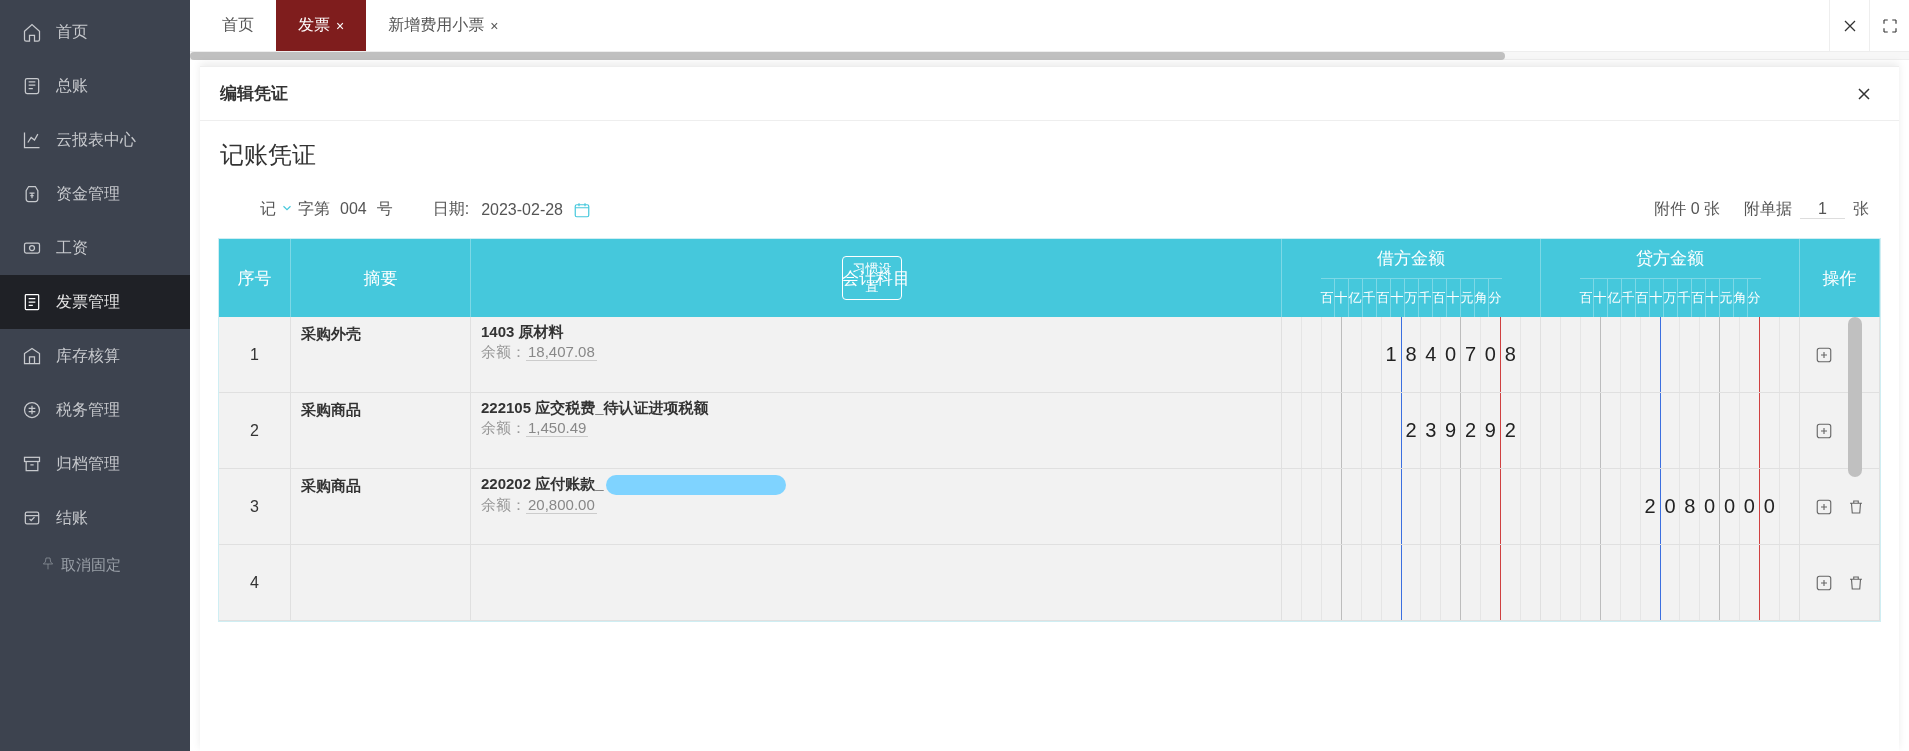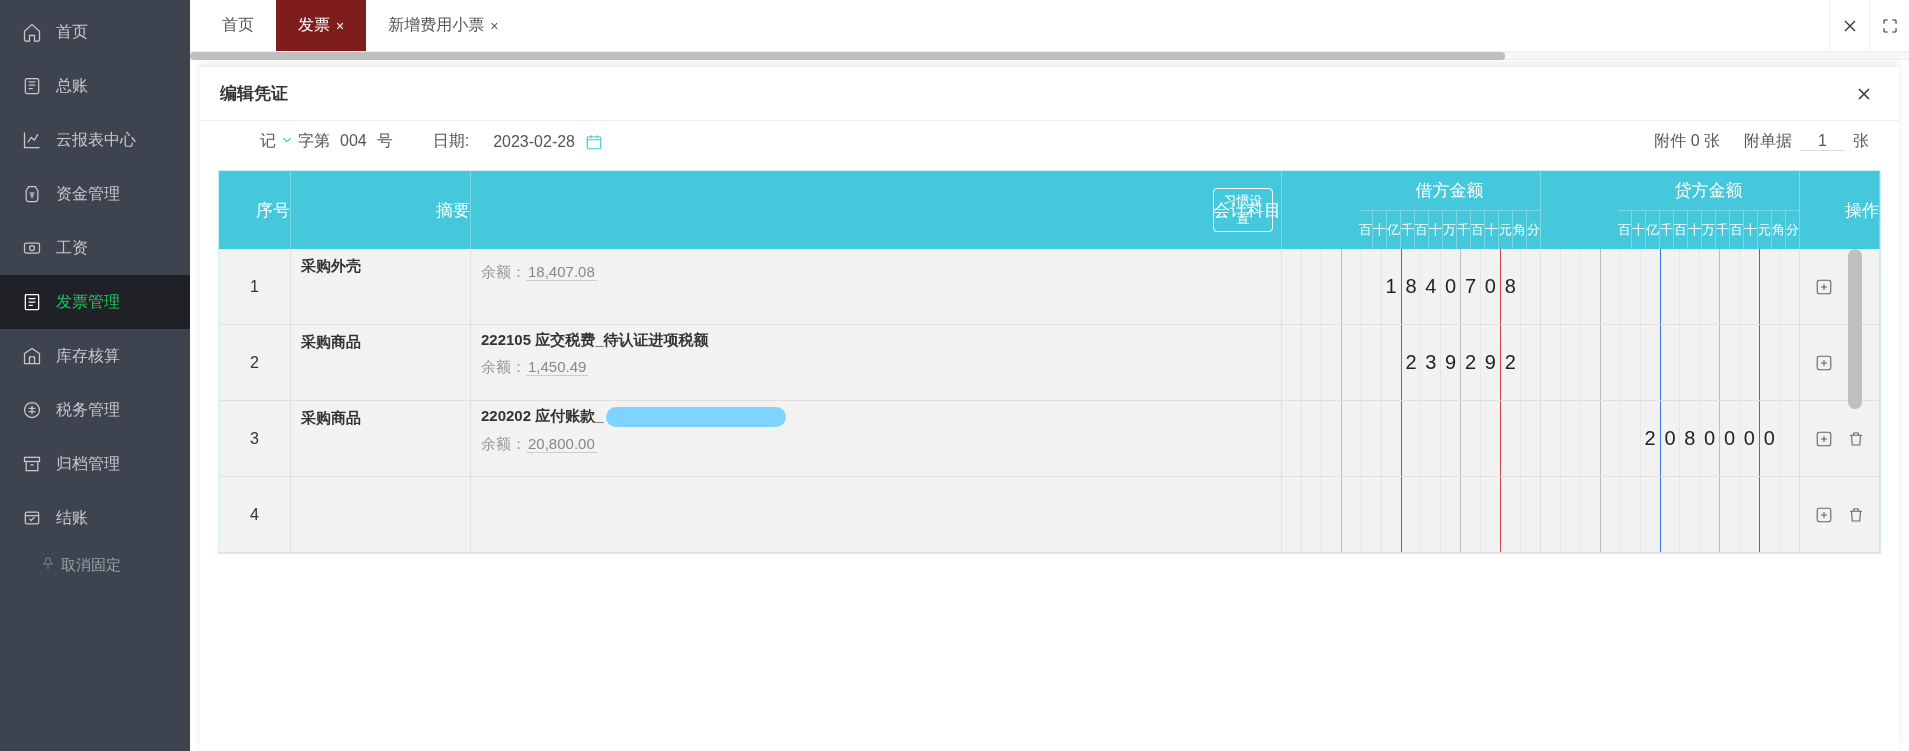--- a/index.html
+++ b/index.html
@@ -1,20 +1,20 @@
 <!DOCTYPE html>
 <html><head>
 <meta charset="utf-8">
 <style>
 *{box-sizing:border-box;margin:0;padding:0;font-family:"Microsoft YaHei","PingFang SC",Arial,sans-serif}
 body{width:1909px;height:751px;overflow:hidden;background:#fff;font-size:14px;color:#333}
 .app{display:flex;height:100%}
 .sidebar{width:190px;background:#3d434f;color:#c7c9cd;flex-shrink:0;padding-top:5px}
 .side-item{display:flex;align-items:center;height:54px;padding-left:18px;cursor:pointer}
-.side-item.active{background:#1f2126;color:#22c55e}
+.side-item.active{background:#1f2126;color:#e5e5e5}
 .side-item .icon{width:28px;height:22px;display:flex;align-items:center;justify-content:center;margin-right:10px}
 .side-item .icon svg{stroke:#c7c9cd;fill:none;stroke-width:1.5}
 .side-item.active .icon svg{stroke:#fff}
 .side-label{font-size:16px}
 .unpin{display:flex;align-items:center;padding-left:40px;height:40px;color:#9aa0a8;font-size:15px}
 .unpin .icon{margin-right:5px}
 .main{flex:1;display:flex;flex-direction:column;position:relative;min-width:0}
 .tabbar{height:52px;display:flex;align-items:stretch;border-bottom:1px solid #eee;padding-left:10px}
 .tab{display:flex;align-items:center;padding:0 22px;font-size:16px;color:#555;cursor:pointer;border-right:0}
 .tab.active{background:#7f1d1d;color:#fff}
@@ -27,50 +27,50 @@
 .panel{position:absolute;top:66px;left:10px;right:10px;bottom:0;background:#fff;box-shadow:0 -3px 8px rgba(0,0,0,0.08);border-top:1px solid #eee}
 .panel-header{display:flex;align-items:center;height:54px;padding:4px 20px;font-size:17px;font-weight:bold;border-bottom:1px solid #eee}
 .panel-header .spacer{flex:1}
 .panel-close{cursor:pointer;font-size:20px;width:30px;height:30px;display:flex;align-items:center;justify-content:center}
 .panel-body{padding:0 0 0 0}
 .doc-title{font-size:24px;color:#333;padding:18px 0 18px 20px;font-weight:500}
 .doc-meta{display:flex;align-items:center;padding:10px 30px 18px 60px;font-size:16px;color:#555}
 .doc-meta .chev{margin:0 4px}
 .doc-meta .under{border-bottom:1px solid transparent;padding:0 10px}
 .doc-meta .gap{width:40px}
-.doc-meta .date-val{margin-left:24px}
+.doc-meta .date-val{margin-left:12px}
 .doc-meta .cal-icon{margin-left:10px;display:inline-flex}
 .doc-meta .right{margin-left:auto;display:flex;align-items:center}
 .doc-meta .attach-num{border-bottom:1px solid #ddd;padding:0 18px;margin:0 8px}
 .voucher-table{margin:0 18px;border:1px solid #cfeef3}
 .vt-header{display:flex;background:#45c8dc;color:#fff;align-items:stretch}
 .col-seq{width:72px;flex-shrink:0}
 .col-summary{width:180px;flex-shrink:0}
 .col-account{flex:1;position:relative}
 .col-amount{width:259px;flex-shrink:0}
 .col-ops{width:80px;flex-shrink:0}
-.vt-header .hcell{display:flex;align-items:center;justify-content:flex-end;font-size:17px;border-right:1px solid rgba(255,255,255,0.3);text-align:center}
+.vt-header .hcell{display:flex;align-items:center;justify-content:center;font-size:17px;border-right:1px solid rgba(255,255,255,0.3);text-align:center}
 .vt-header .col-seq,.vt-header .col-summary,.vt-header .col-ops{height:78px}
 .col-account-inner{height:68px;display:flex;flex-direction:column}
 .col-account-top{flex:1;display:flex;align-items:center;justify-content:center;position:relative}
 .habit-btn{position:absolute;right:8px;border:1px solid #fff;border-radius:4px;padding:3px 8px;font-size:13px;cursor:pointer}
 .col-amount-stack{display:flex;flex-direction:column;height:78px}
 .col-amount-top{height:40px;display:flex;align-items:center;justify-content:center;border-bottom:1px solid rgba(255,255,255,0.3)}
 .digit-header{height:38px;display:flex}
 .digit-h{flex:1;display:flex;align-items:center;justify-content:center;font-size:13px;border-right:1px solid rgba(255,255,255,0.3)}
 .digit-h:last-child{border-right:none}
 .vt-body{background:#f2f2f2;max-height:420px;overflow:hidden}
 .vt-row{display:flex;border-bottom:1px solid #e0e0e0;min-height:76px}
 .vt-row .cell{border-right:1px solid #e0e0e0;background:#f2f2f2}
 .cell.col-seq{display:flex;align-items:center;justify-content:center;font-size:16px}
 .cell.col-summary{padding:8px 10px;font-size:15px;font-weight:bold;color:#333}
 .cell.col-account{padding:6px 10px;font-size:15px}
 .acct-line{font-weight:bold;color:#333}
 .acct-line .party-pill{display:inline-block;width:180px;height:20px;background:#7fd3ff;border-radius:10px;vertical-align:middle;margin-left:2px}
-.bal-line{margin-top:8px;color:#999;font-size:15px}
+.bal-line{margin-top:1px;color:#999;font-size:15px}
 .bal-line .bal-val{color:#888;border-bottom:1px solid #ccc;padding:0 2px}
 .cell.col-amount{position:relative}
 .amount-grid{position:absolute;inset:0;display:flex}
 .ag-col{flex:1;border-right:1px solid #e5e5e5}
 .ag-col.sep-grey{border-right:1px solid #bdbdbd}
 .ag-col.sep-blue{border-right:1px solid #3b6fe0}
 .ag-col.sep-red{border-right:1px solid #d04040}
 .ag-col:last-child{border-right:none}
 .amount-digits{position:absolute;inset:0;display:flex;align-items:center}
 .ad{flex:1;text-align:center;font-size:20px;color:#222}
@@ -222,20 +222,21 @@
       <div class="panel-header">
         <span style="font-weight:bold">编辑凭证</span>
         <span class="spacer"></span>
         <span class="panel-close">
           <svg width="20" height="20" viewBox="0 0 24 24" stroke="#333" stroke-width="1.8" fill="none">
               <path d="M6 6l12 12M18 6L6 18"></path>
             </svg>
         </span>
       </div>
       <div class="panel-body">
+        <div class="doc-title">记账凭证</div>
         <div class="doc-meta">
           <span>记</span>
           <span class="chev">
             <svg width="14" height="14" viewBox="0 0 24 24" stroke="#45c8dc" stroke-width="2" fill="none">
                 <path d="M6 9l6 6 6-6"></path>
               </svg>
           </span>
           <span>字第</span>
           <span class="under">004</span>
           <span>号</span>
@@ -310,20 +311,21 @@
               </div>
             </div>
             <div class="hcell col-ops">操作</div>
           </div>
           <div class="vt-body-wrap">
             <div class="vt-body" id="vt-body">
                 <div class="vt-row">
                   <div class="cell col-seq">1</div>
                   <div class="cell col-summary">采购外壳</div>
                   <div class="cell col-account">
+                    <div class="acct-line">1403 原材料</div>
                     <div class="bal-line">余额：<span class="bal-val">18,407.08</span></div>
                   </div>
                   <div class="cell col-amount">
                     <div class="amount-grid">
                       <div class="ag-col "></div>
                       <div class="ag-col "></div>
                       <div class="ag-col sep-grey"></div>
                       <div class="ag-col "></div>
                       <div class="ag-col "></div>
                       <div class="ag-col sep-blue"></div>

